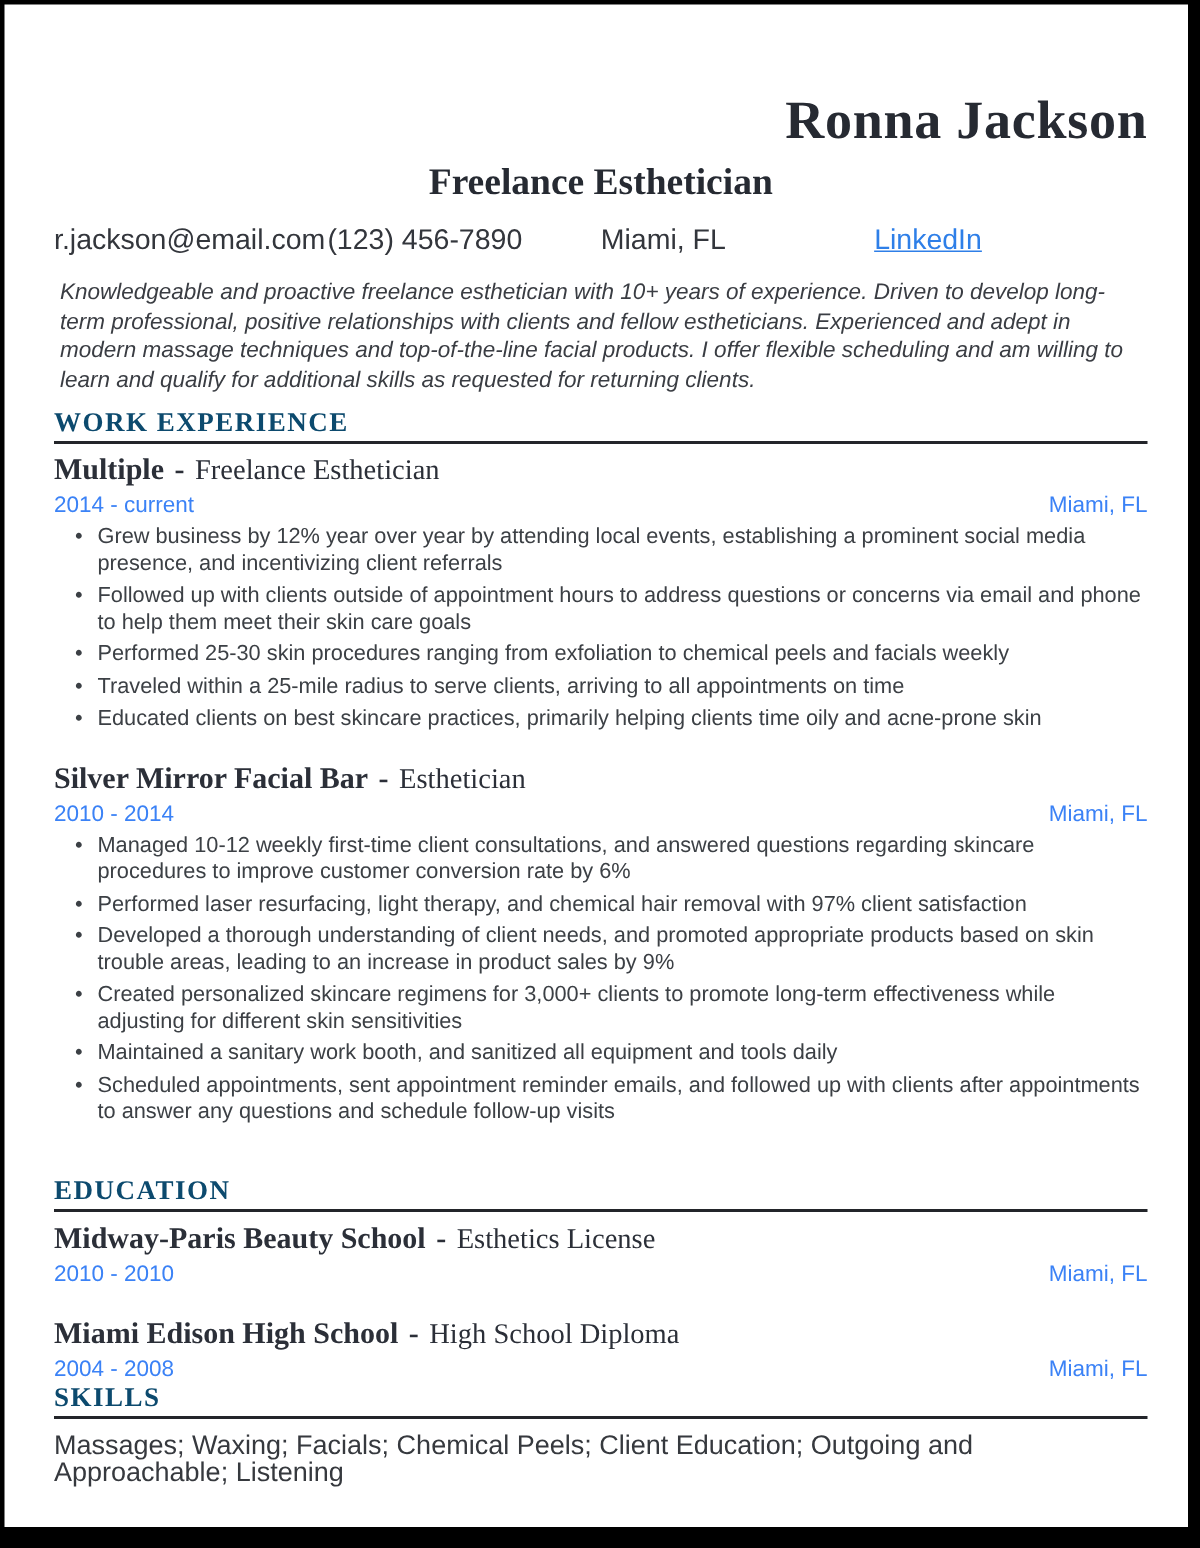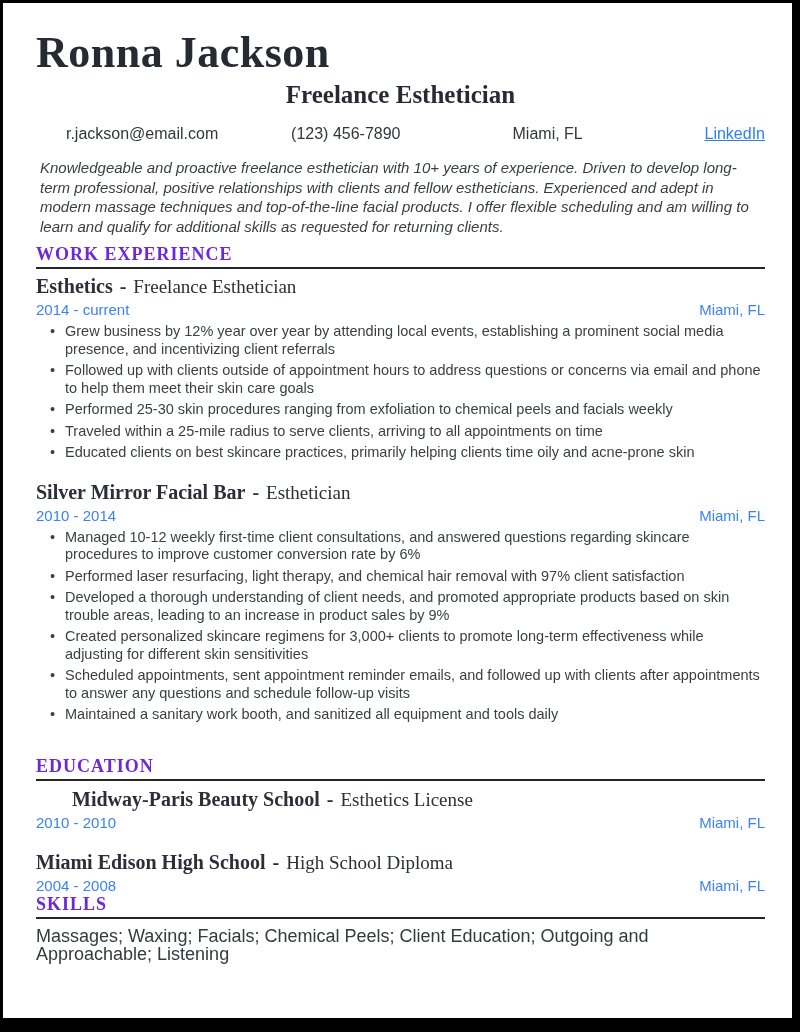--- a/index.html
+++ b/index.html
@@ -18,44 +18,45 @@
     bottom: 14px;
     background: #ffffff;
     padding: 27px 27px 0 33px;
     box-sizing: border-box;
     overflow: hidden;
   }
   
   .name {
     font-family: "Liberation Serif", serif;
     font-weight: 700;
-    font-size: 44px;
+    font-size: 36px;
     line-height: 46px;
-    text-align: left;
+    text-align: right;
     color: #262a32;
     letter-spacing: 0.5px;
+    margin-top: 27px;
   }
   .title {
     font-family: "Liberation Serif", serif;
     font-weight: 700;
     font-size: 25px;
     line-height: 30px;
     text-align: center;
     color: #262a32;
     margin-top: 4px;
   }
   .contact-row {
     margin-top: 14px;
     display: grid;
     grid-template-columns: 1fr 1fr 1fr 1fr;
     align-items: center;
   }
   .contact-item {
-    text-align: right;
-    font-size: 16px;
+    text-align: left;
+    font-size: 19px;
     line-height: 19px;
     color: #33363c;
   }
   .contact-link {
     color: #2e7fe8;
     text-decoration: underline;
     cursor: pointer;
   }
   .summary {
     margin-top: 15px;
@@ -66,21 +67,21 @@
     color: #3a3d43;
     padding: 0 4px;
   }
   
   .section-heading {
     font-family: "Liberation Serif", serif;
     font-weight: 700;
     font-size: 18px;
     line-height: 19px;
     letter-spacing: 1px;
-    color: #6d28d9;
+    color: #0c4a6e;
   }
   .heading-rule {
     margin-top: 3px;
     height: 2px;
     background: #23252a;
     border: none;
   }
   .mt-work { margin-top: 9px; }
   .mt-edu  { margin-top: 33px; }
   .mt-skills { }
@@ -89,21 +90,21 @@
     font-family: "Liberation Serif", serif;
     font-size: 20px;
     line-height: 22px;
     color: #2b2f38;
   }
   .entry-title .employer { font-weight: 700; }
   .entry-title .sep { font-weight: 700; margin: 0 7px; }
   .entry-title .role { font-weight: 400; font-size: 19px; }
   .entry-title.first { margin-top: 6px; }
   .entry-title.next  { margin-top: 19px; }
-  .entry-title.edu-first { margin-top: 7px; margin-left: 36px; }
+  .entry-title.edu-first { margin-top: 7px; }
   .meta-row {
     margin-top: 3px;
     display: flex;
     justify-content: space-between;
     font-size: 15px;
     line-height: 18px;
     color: #3b82f6;
   }
   ul.bullets {
     margin: 4px 0 0 14px;
@@ -146,21 +147,21 @@
     <div class="contact-item">Miami, FL</div>
     <div class="contact-item"><span class="contact-link">LinkedIn</span></div>
   </div>
 
   <div class="summary">Knowledgeable and proactive freelance esthetician with 10+ years of experience. Driven to develop long-term professional, positive relationships with clients and fellow estheticians. Experienced and adept in modern massage techniques and top-of-the-line facial products. I offer flexible scheduling and am willing to learn and qualify for additional skills as requested for returning clients.</div>
 
   <div class="section-heading mt-work">WORK EXPERIENCE</div>
   <div class="heading-rule"></div>
 
   <div class="entry-title first">
-    <span class="employer">Esthetics</span><span class="sep">-</span><span class="role">Freelance Esthetician</span>
+    <span class="employer">Multiple</span><span class="sep">-</span><span class="role">Freelance Esthetician</span>
   </div>
   <div class="meta-row">
     <span>2014 - current</span>
     <span>Miami, FL</span>
   </div>
   <ul class="bullets">
     <li>Grew business by 12% year over year by attending local events, establishing a prominent social media presence, and incentivizing client referrals</li>
     <li>Followed up with clients outside of appointment hours to address questions or concerns via email and phone to help them meet their skin care goals</li>
     <li>Performed 25-30 skin procedures ranging from exfoliation to chemical peels and facials weekly</li>
     <li>Traveled within a 25-mile radius to serve clients, arriving to all appointments on time</li>
@@ -172,22 +173,22 @@
   </div>
   <div class="meta-row">
     <span>2010 - 2014</span>
     <span>Miami, FL</span>
   </div>
   <ul class="bullets">
     <li>Managed 10-12 weekly first-time client consultations, and answered questions regarding skincare procedures to improve customer conversion rate by 6%</li>
     <li>Performed laser resurfacing, light therapy, and chemical hair removal with 97% client satisfaction</li>
     <li>Developed a thorough understanding of client needs, and promoted appropriate products based on skin trouble areas, leading to an increase in product sales by 9%</li>
     <li>Created personalized skincare regimens for 3,000+ clients to promote long-term effectiveness while adjusting for different skin sensitivities</li>
+    <li>Maintained a sanitary work booth, and sanitized all equipment and tools daily</li>
     <li>Scheduled appointments, sent appointment reminder emails, and followed up with clients after appointments to answer any questions and schedule follow-up visits</li>
-    <li>Maintained a sanitary work booth, and sanitized all equipment and tools daily</li>
   </ul>
 
   <div class="section-heading mt-edu">EDUCATION</div>
   <div class="heading-rule"></div>
 
   <div class="entry-title edu-first">
     <span class="employer">Midway-Paris Beauty School</span><span class="sep">-</span><span class="role">Esthetics License</span>
   </div>
   <div class="meta-row">
     <span>2010 - 2010</span>

